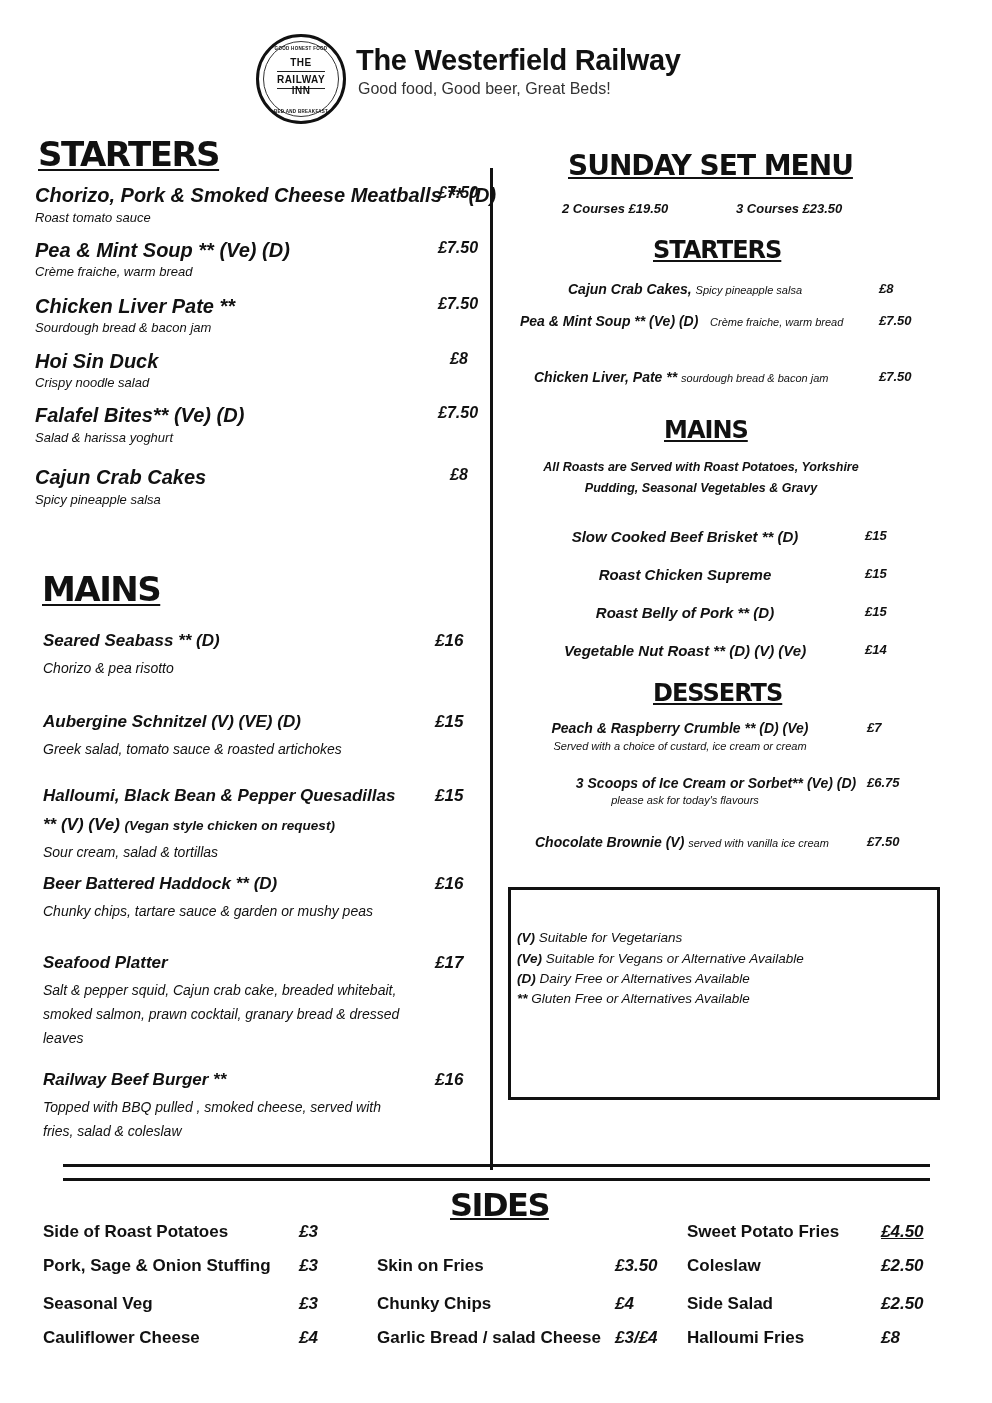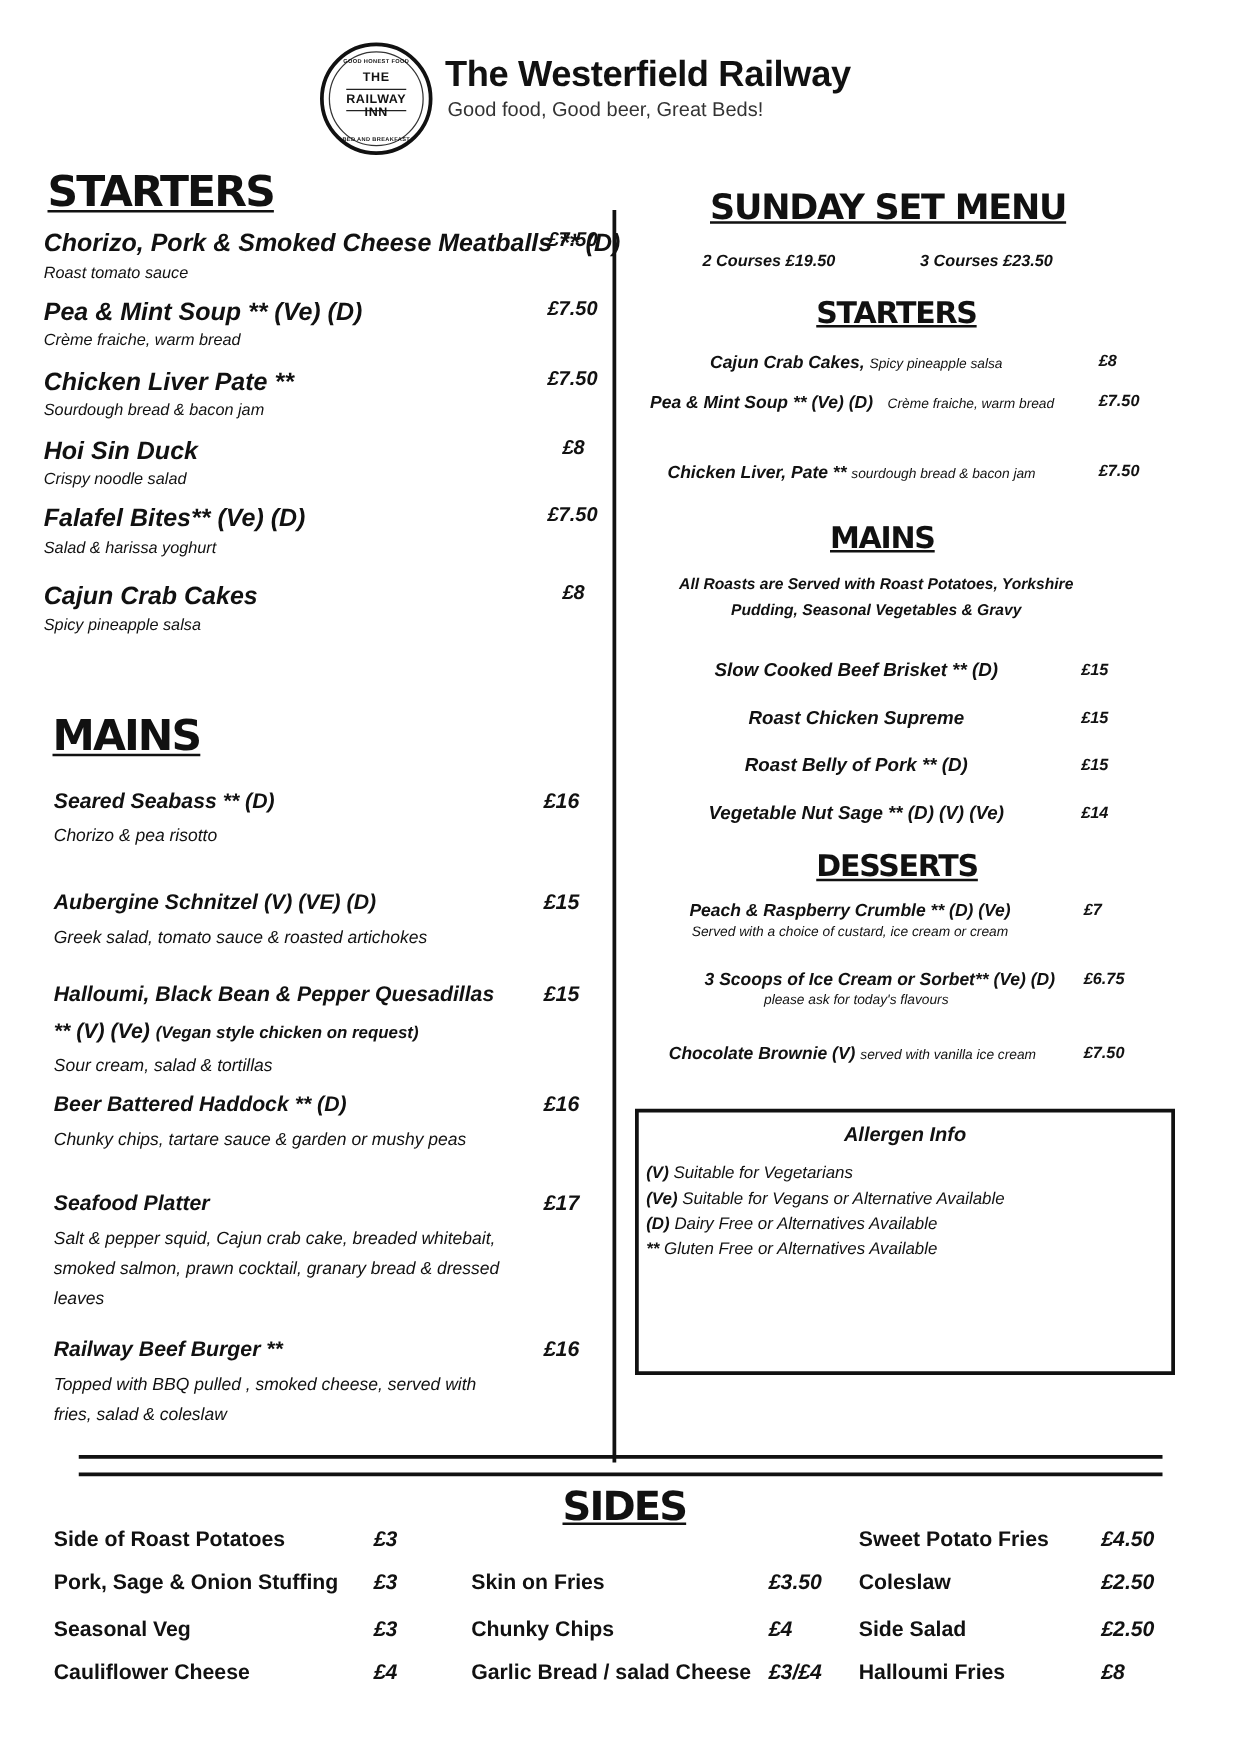--- a/index.html
+++ b/index.html
@@ -128,38 +128,37 @@
 <div class="abs h-mid" style="left:664px;top:416px;font-size:24px;">MAINS</div>
 <div class="abs ctr set-name" style="left:506px;width:390px;top:460px;font-size:12.5px;">All Roasts are Served with Roast Potatoes, Yorkshire</div>
 <div class="abs ctr set-name" style="left:506px;width:390px;top:481px;font-size:12.5px;">Pudding, Seasonal Vegetables &amp; Gravy</div>
 
 <div class="abs ctr set-name" style="left:525px;width:320px;top:528px;font-size:15px;">Slow Cooked Beef Brisket  ** (D)</div>
 <div class="abs set-price" style="left:865px;top:528px;">£15</div>
 <div class="abs ctr set-name" style="left:525px;width:320px;top:566px;font-size:15px;">Roast Chicken Supreme</div>
 <div class="abs set-price" style="left:865px;top:566px;">£15</div>
 <div class="abs ctr set-name" style="left:525px;width:320px;top:604px;font-size:15px;">Roast Belly of Pork ** (D)</div>
 <div class="abs set-price" style="left:865px;top:604px;">£15</div>
-<div class="abs ctr set-name" style="left:525px;width:320px;top:642px;font-size:15px;">Vegetable Nut Sage ** (D) (V) (Ve)</div>
+<div class="abs ctr set-name" style="left:525px;width:320px;top:642px;font-size:15px;">Vegetable Nut Roast ** (D) (V) (Ve)</div>
 <div class="abs set-price" style="left:865px;top:642px;">£14</div>
 
 <div class="abs h-mid" style="left:653px;top:679px;font-size:24px;">DESSERTS</div>
 
 <div class="abs ctr set-name" style="left:520px;width:320px;top:720px;">Peach &amp; Raspberry Crumble  ** (D) (Ve)</div>
 <div class="abs set-price" style="left:867px;top:720px;">£7</div>
 <div class="abs ctr set-small" style="left:520px;width:320px;top:740px;">Served with a choice of custard, ice cream or cream</div>
 
-<div class="abs ctr set-name" style="left:524px;width:320px;top:775px;text-align:right;">3 Scoops of Ice Cream or Sorbet** (Ve) (D)</div>
+<div class="abs ctr set-name" style="left:556px;width:320px;top:775px;">3 Scoops of Ice Cream or Sorbet** (Ve) (D)</div>
 <div class="abs set-price" style="left:867px;top:775px;">£6.75</div>
 <div class="abs ctr set-small" style="left:525px;width:320px;top:794px;">please ask for  today's flavours</div>
 
 <div class="abs set-name" style="left:535px;top:834px;"><span>Chocolate Brownie (V)</span> <span class="set-small">served with vanilla ice cream</span></div>
 <div class="abs set-price" style="left:867px;top:834px;">£7.50</div>
 
 <div class="abs allergen-box">
-  <div class="al-title">Allergen Info</div>
   <div class="al-line" style="top:40px;"><b>(V)</b><span> Suitable for Vegetarians</span></div>
   <div class="al-line" style="top:61px;"><b>(Ve)</b><span> Suitable for Vegans or Alternative Available</span></div>
   <div class="al-line" style="top:81px;"><b>(D)</b><span> Dairy Free or Alternatives Available</span></div>
   <div class="al-line" style="top:101px;"><b>**</b><span> Gluten Free or Alternatives Available</span></div>
 </div>
 
 <div class="abs h-mid" style="left:450px;top:1186px;font-size:32px;letter-spacing:-1.5px;">SIDES</div>
 
 <div class="abs side-name" style="left:43px;top:1222px;">Side of Roast Potatoes</div>
 <div class="abs side-price" style="left:299px;top:1222px;">£3</div>
@@ -171,19 +170,19 @@
 <div class="abs side-price" style="left:299px;top:1328px;">£4</div>
 
 <div class="abs side-name" style="left:377px;top:1256px;">Skin on Fries</div>
 <div class="abs side-price" style="left:615px;top:1256px;">£3.50</div>
 <div class="abs side-name" style="left:377px;top:1294px;">Chunky Chips</div>
 <div class="abs side-price" style="left:615px;top:1294px;">£4</div>
 <div class="abs side-name" style="left:377px;top:1328px;">Garlic Bread / salad Cheese</div>
 <div class="abs side-price" style="left:615px;top:1328px;">£3/£4</div>
 
 <div class="abs side-name" style="left:687px;top:1222px;">Sweet Potato Fries</div>
-<div class="abs side-price" style="left:881px;top:1222px;">£4.50</div>
+<div class="abs side-price" style="left:881px;top:1222px;text-decoration:underline;">£4.50</div>
 <div class="abs side-name" style="left:687px;top:1256px;">Coleslaw</div>
 <div class="abs side-price" style="left:881px;top:1256px;">£2.50</div>
 <div class="abs side-name" style="left:687px;top:1294px;">Side Salad</div>
 <div class="abs side-price" style="left:881px;top:1294px;">£2.50</div>
 <div class="abs side-name" style="left:687px;top:1328px;">Halloumi Fries</div>
 <div class="abs side-price" style="left:881px;top:1328px;">£8</div>
 
 </body></html>

